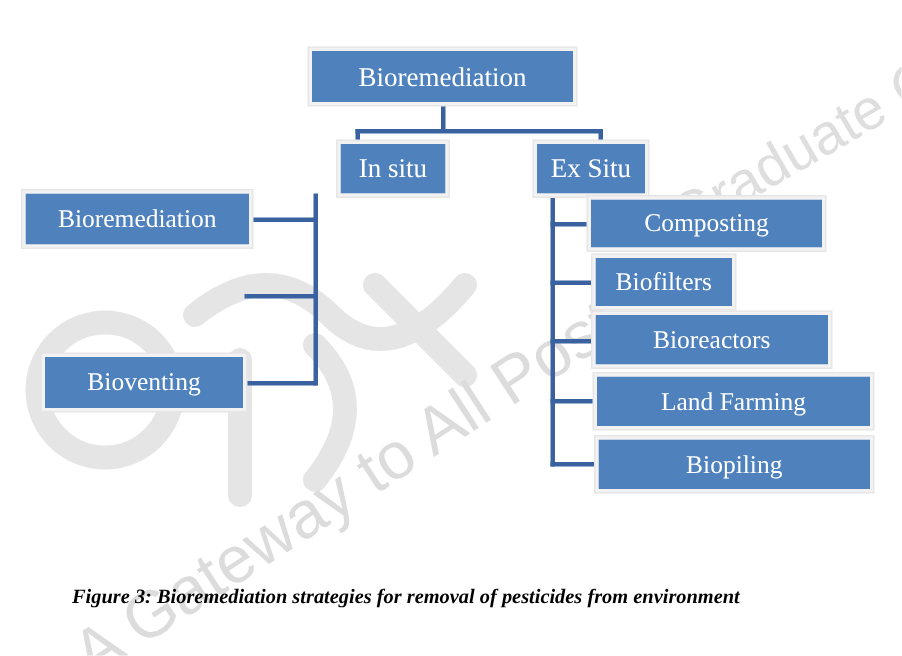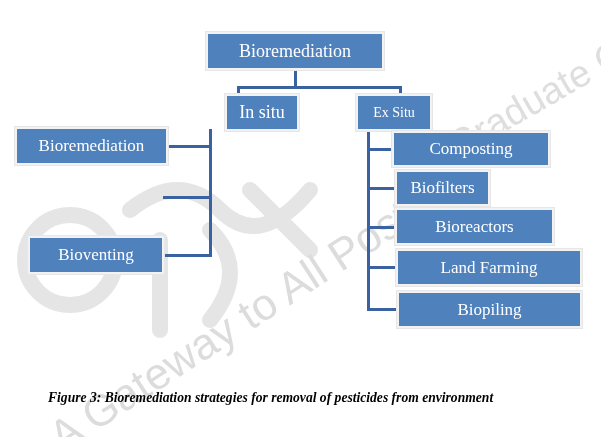--- a/index.html
+++ b/index.html
@@ -62,21 +62,21 @@
   <div class="line" style="left:367px; top:266px; width:31px; height:3px;"></div>
   <div class="line" style="left:367px; top:308px; width:32px; height:3px;"></div>
 
   <div class="box" style="left:208px; top:34px; width:174px; height:34px; font-size:18px;">
     <span>Bioremediation</span>
   </div>
 
   <div class="box" style="left:203px; top:96px; width:70px; height:33px; font-size:18px;margin-left:24px;">
     <span>In situ</span>
   </div>
-  <div class="box" style="left:358px; top:96px; width:72px; height:33px; font-size:14px;">
+  <div class="box" style="left:358px; top:96px; width:72px; height:33px; font-size:18px;">
     <span>Ex Situ</span>
   </div>
 
   <div class="box" style="left:17px; top:129px; width:149px; height:34px;">
     <span>Bioremediation</span>
   </div>
   <div class="box" style="left:30px; top:238px; width:132px; height:34px;">
     <span>Bioventing</span>
   </div>
 

